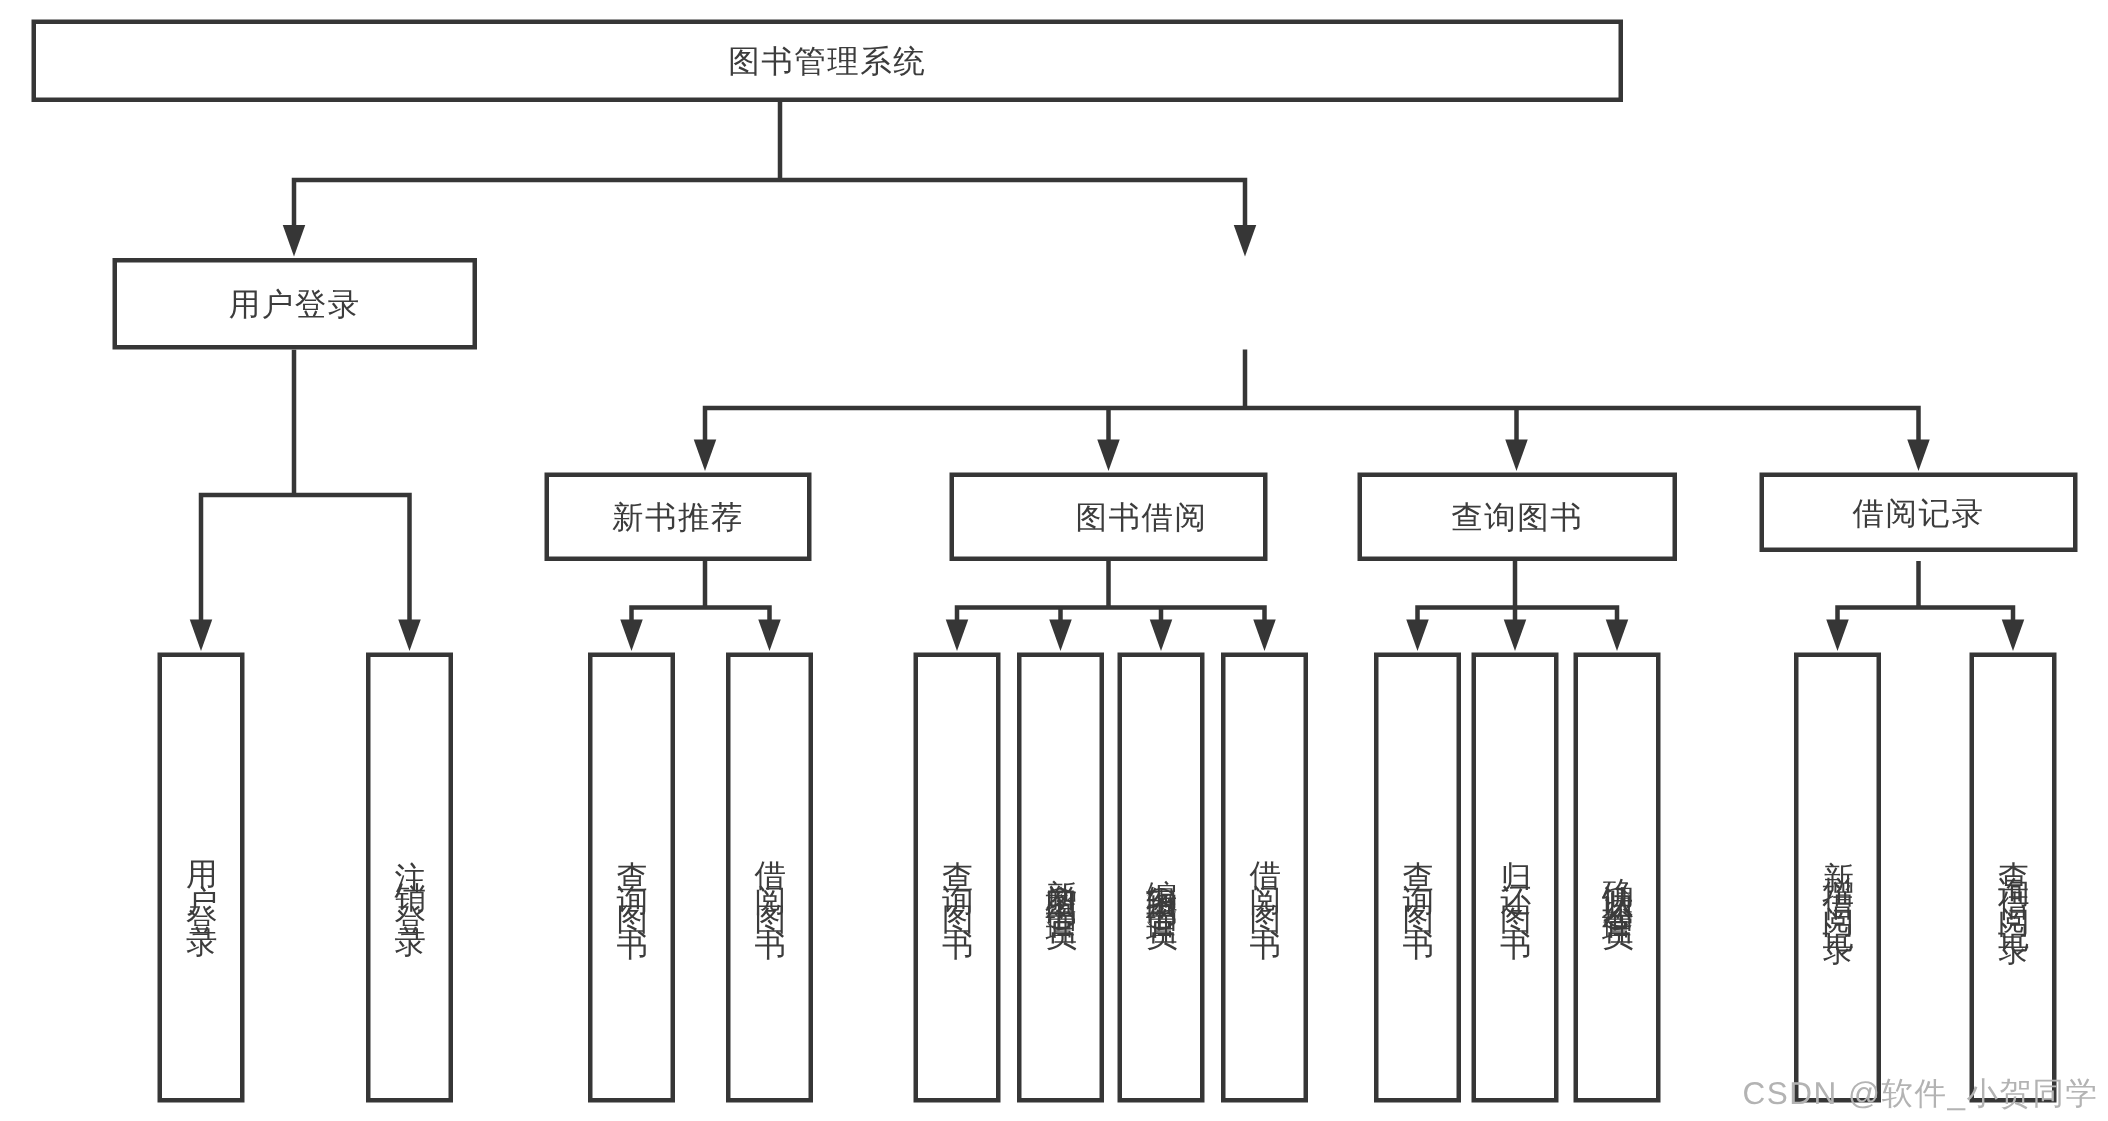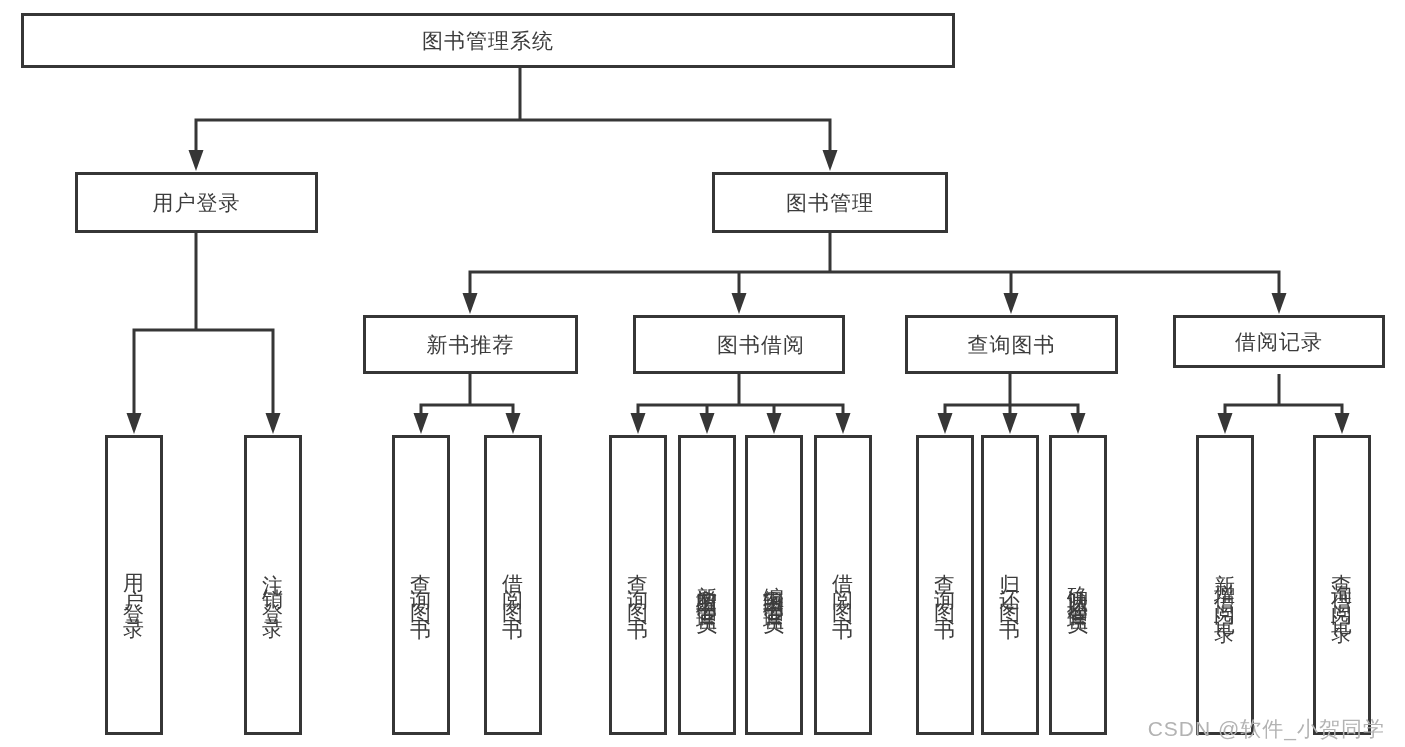--- a/index.html
+++ b/index.html
@@ -41,21 +41,21 @@
     pointer-events: none;
   }
   #connector-layer path {
     stroke: #363636;
     stroke-width: 3;
     fill: none;
   }
   #connector-layer polygon { fill: #363636; }
   .watermark {
     position: absolute;
-    right: 20px;
+    right: 6px;
     bottom: 4px;
     font-size: 21px;
     color: #b3b3b3;
     letter-spacing: 1px;
     z-index: 3;
     white-space: nowrap;
   }
 </style>
 </head>
 <body>
@@ -91,26 +91,25 @@
     <path d="M1010,374 V405 M943.5,405 H1079.5 M945,405 V415 M1010,405 V415 M1078,405 V415"></path>
     <polygon points="937.5,413 952.5,413 945,434"></polygon>
     <polygon points="1002.5,413 1017.5,413 1010,434"></polygon>
     <polygon points="1070.5,413 1085.5,413 1078,434"></polygon>
 
     <path d="M1279,374 V405 M1223.5,405 H1343.5 M1225,405 V415 M1342,405 V415"></path>
     <polygon points="1217.5,413 1232.5,413 1225,434"></polygon>
     <polygon points="1334.5,413 1349.5,413 1342,434"></polygon>
   </svg>
 
-  <div class="box" style="left:21px; top:13px; width:934px; height:55px;">图书管理系统</div>
+  <div class="box" style="left:21px; top:13px; width:1061px; height:55px;">图书管理系统</div>
 
   <div class="box" style="left:75px; top:172px; width:243px; height:61px;">用户登录</div>
-  <div class="box" style="left:712px; top:172px; width:236px; height:61px;">图书管理</div>
 
-  <div class="box" style="left:363px; top:315px; width:215px; height:59px;">新书推荐</div>
+  <div class="box" style="left:363px; top:315px; width:178px; height:59px;">新书推荐</div>
   <div class="box" style="left:633px; top:315px; width:212px; height:59px;padding-left:44px;">图书借阅</div>
   <div class="box" style="left:905px; top:315px; width:213px; height:59px;">查询图书</div>
   <div class="box" style="left:1173px; top:315px; width:212px; height:53px;">借阅记录</div>
 
   <div class="box leaf" style="left:105px; top:435px; width:58px; height:300px;">用户登录</div>
   <div class="box leaf" style="left:244px; top:435px; width:58px; height:300px;">注销登录</div>
 
   <div class="box leaf" style="left:392px; top:435px; width:58px; height:300px;">查询图书</div>
   <div class="box leaf" style="left:484px; top:435px; width:58px; height:300px;">借阅图书</div>
 

